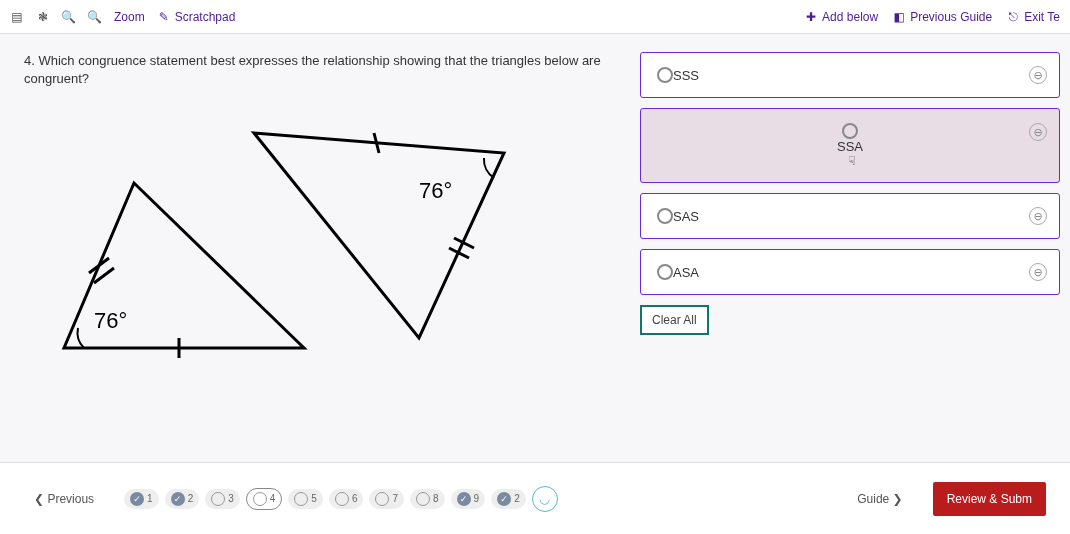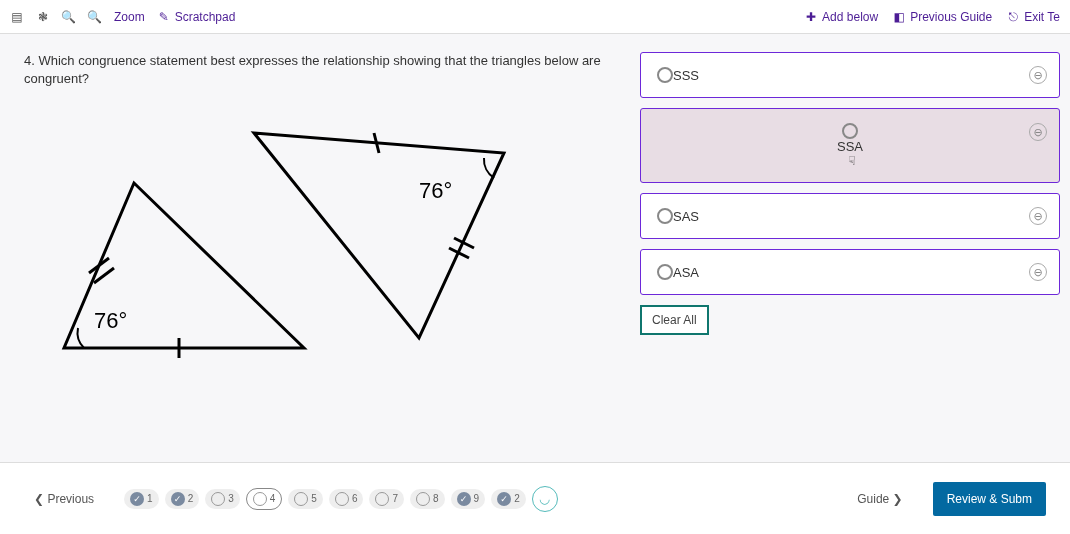--- a/index.html
+++ b/index.html
@@ -26,21 +26,21 @@
 
 .footer { position: absolute; bottom: 0; left: 0; right: 0; height: 72px; background: #fff; border-top: 1px solid #ddd; display: flex; align-items: center; padding: 0 24px; gap: 10px; }
 .nav-btn { font-size: 12px; color: #555; cursor: pointer; padding: 6px 10px; }
 .q-bubbles { display: flex; gap: 6px; align-items: center; margin: 0 10px; }
 .bubble { display: flex; align-items: center; gap: 3px; padding: 3px 6px; border-radius: 12px; background: #eee; font-size: 10px; color: #666; cursor: pointer; }
 .bubble.current { border: 1.5px solid #888; background: #fff; }
 .b-icon { width: 14px; height: 14px; border-radius: 50%; display: flex; align-items: center; justify-content: center; font-size: 9px; }
 .b-icon.done { background: #7a8aa0; color: #fff; }
 .b-icon.empty { border: 1.5px solid #999; }
 .smiley { width: 26px; height: 26px; border: 1.5px solid #5bb; border-radius: 50%; display: flex; align-items: center; justify-content: center; color: #5bb; font-size: 13px; cursor: pointer; }
-.review-btn { background: #0369a1; color: #fff; padding: 10px 14px; font-size: 12px; border-radius: 2px; cursor: pointer; margin-left: 10px; }
+.review-btn { background: #b91c1c; color: #fff; padding: 10px 14px; font-size: 12px; border-radius: 2px; cursor: pointer; margin-left: 10px; }
 .spacer { flex: 1; }
 </style>
 </head>
 <body>
 
 <div class="toolbar">
   <div class="toolbar-left">
     <span class="icon-box">▤</span>
     <span class="icon-box">❃</span>
     <span class="icon-box">🔍</span>

